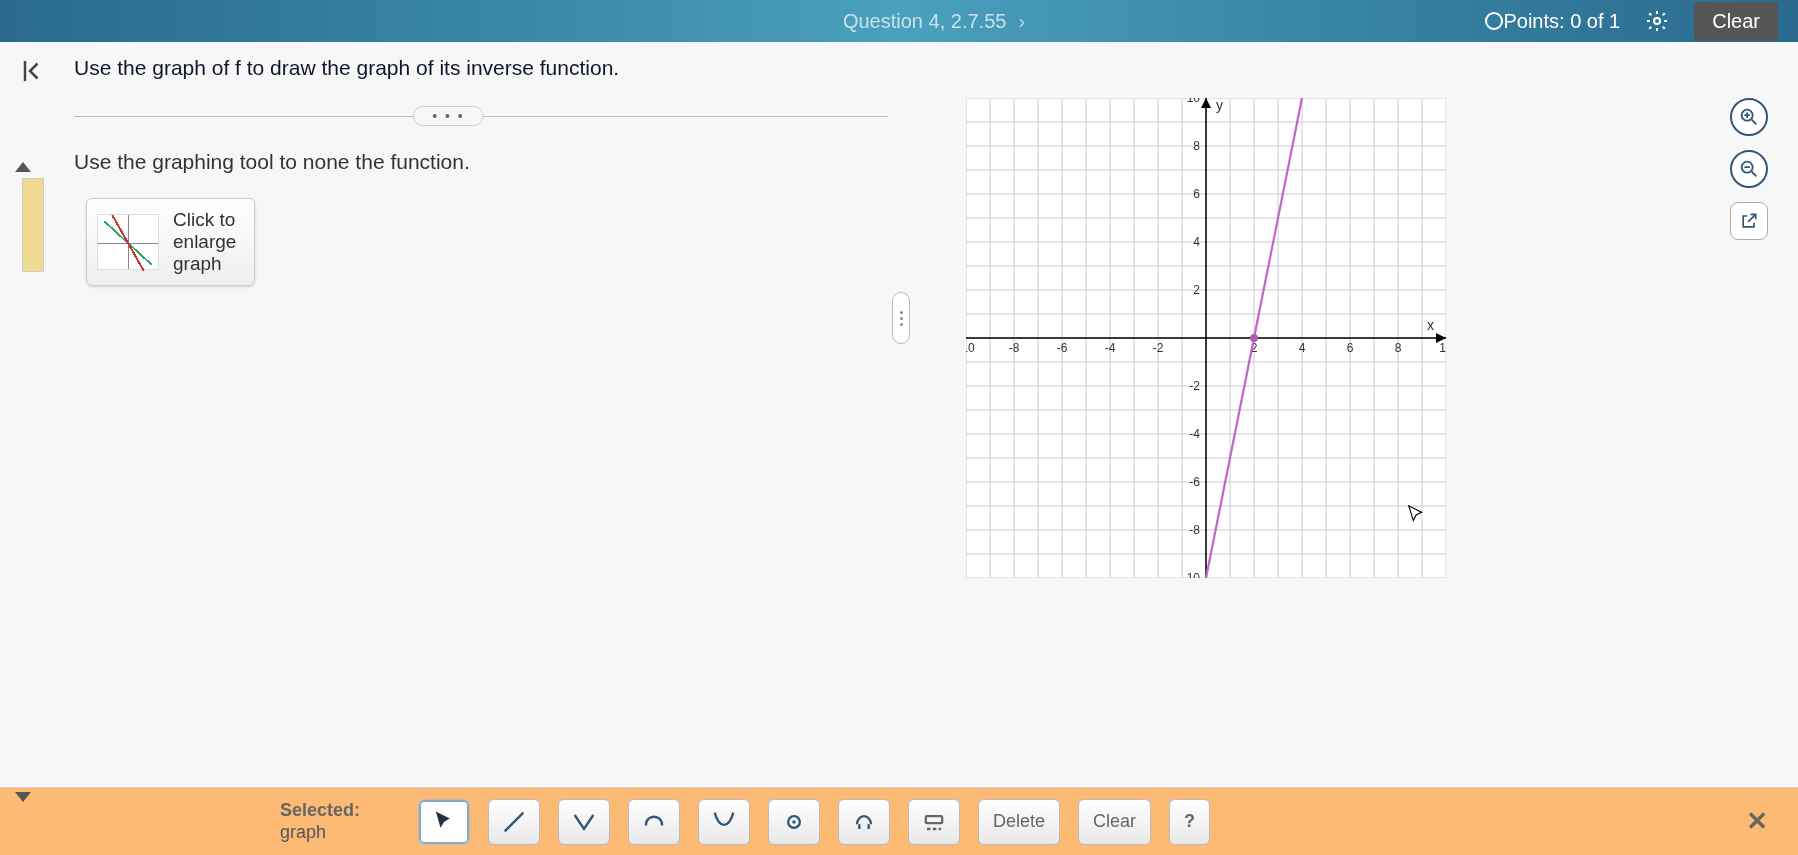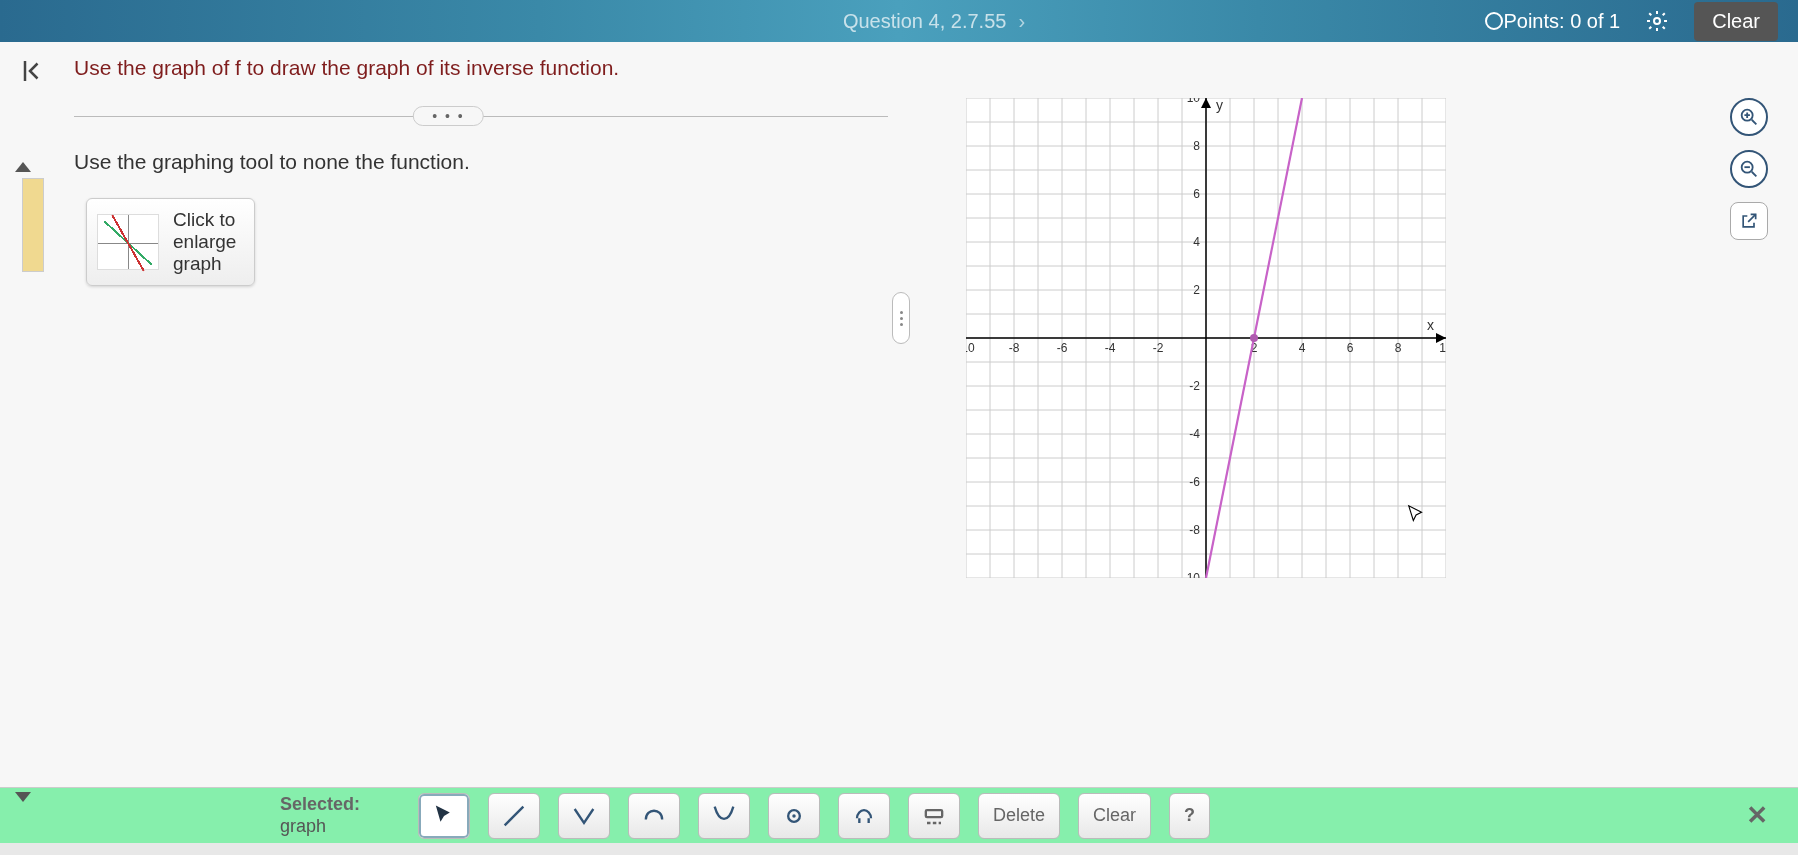--- a/index.html
+++ b/index.html
@@ -39,21 +39,21 @@
   }
   .back-btn { font-size:30px; color:#444; cursor:pointer; }
 
   .left-area {
     flex: 0 0 830px;
     padding: 14px 12px 12px 4px;
     font-size: 21px;
     color: #333;
     position: relative;
   }
-  .instr1 { font-size:21px; color:#7f1d1d; }
+  .instr1 { font-size:21px; color:#0f172a; }
   .hr-wrap { position:relative; margin:26px 0 24px 0; height:20px; display:flex; align-items:center;}
   .hr { border:none; border-top:1px solid #bbb; width:100%; }
   .hr-pill {
     position:absolute; left:46%; transform:translateX(-50%);
     background:#f7f7f7; border:1px solid #ccc; border-radius:14px;
     padding:1px 18px; color:#666; font-size:14px; letter-spacing:2px;
   }
   .instr2 { font-size:21px; color:#333; margin-bottom:24px; }
 
   .enlarge-btn {
@@ -123,21 +123,21 @@
     width:38px; height:38px; border:1px solid #aaa; border-radius:8px;
     display:flex; align-items:center; justify-content:center;
     color:#357; font-size:20px; background:#fff; cursor:pointer;
   }
 
   
   .cursor-svg { position:absolute; pointer-events:none; }
 
   
   .footer {
-    height:56px; background:#86efac; border-top:1px solid #ccc;
+    height:68px; background:#fdba74; border-top:1px solid #ccc;
     display:flex; align-items:center; padding:0 30px; gap:18px;
     font-size:18px; color:#555;
   }
   .sel-block { margin-left:250px; margin-right:40px; line-height:1.2;}
   .sel-block .lab { font-weight:bold; color:#666;}
   .tbtn {
     width:52px; height:46px; border:1px solid #bbb; border-radius:6px;
     background:linear-gradient(#fff,#e8e8e8);
     display:flex; align-items:center; justify-content:center;
     color:#246; font-size:22px; cursor:pointer;

